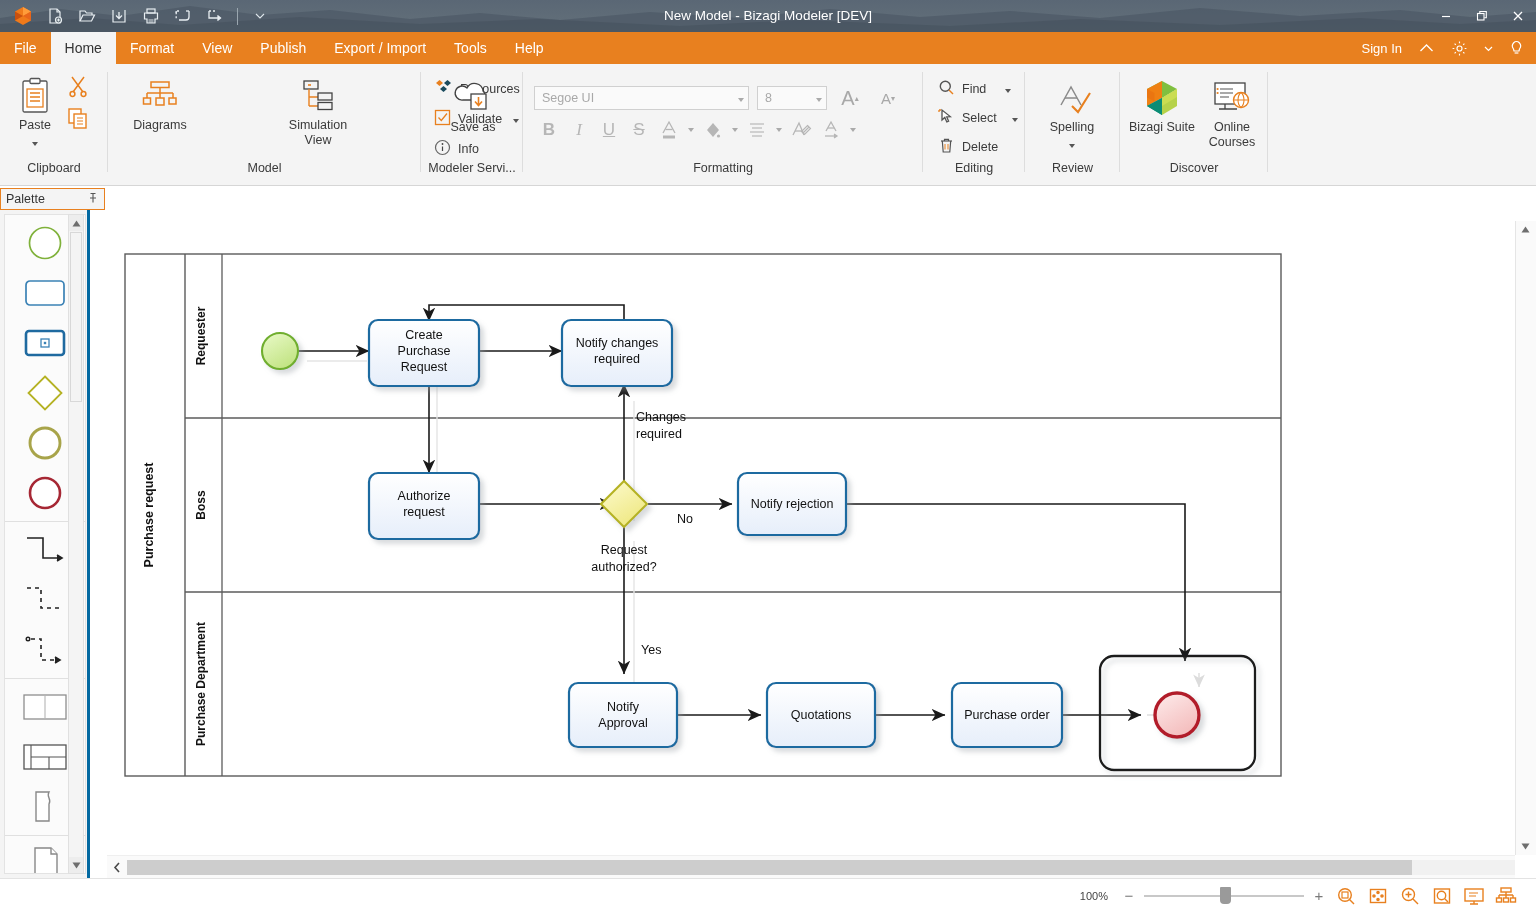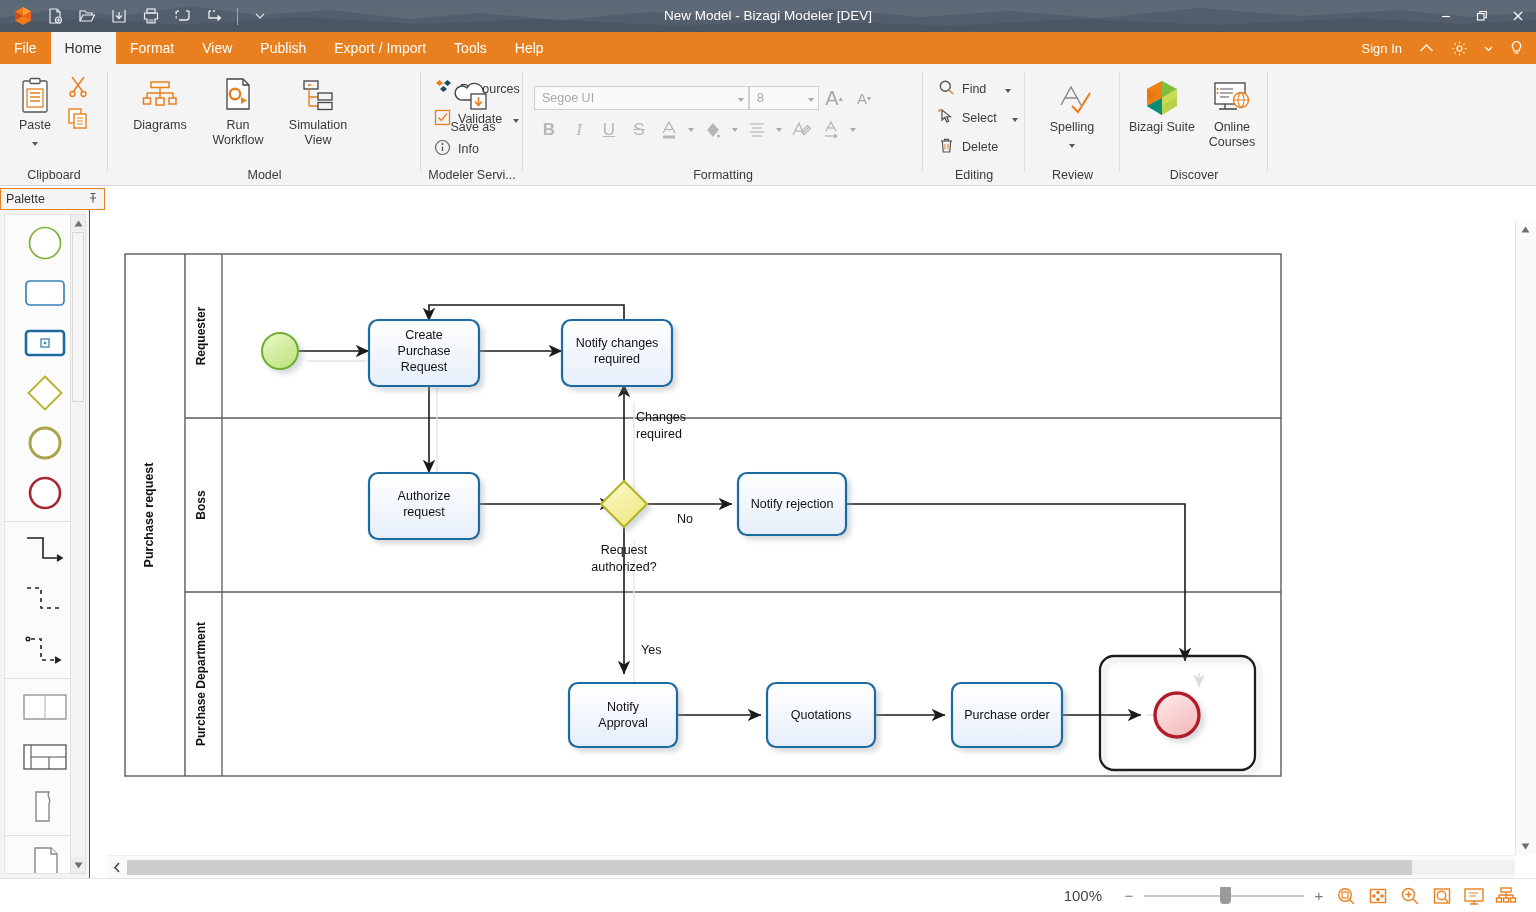--- a/index.html
+++ b/index.html
@@ -44,21 +44,21 @@
   .menu-right{position:absolute;right:6px;top:0;height:32px;display:flex;align-items:center;gap:4px;}
   .menu-right .mr-item{display:flex;align-items:center;justify-content:center;color:#fff;font-size:13px;padding:0 6px;height:32px;}
 
   
   .ribbon{
     position:absolute;left:0;top:64px;width:1536px;height:121px;
     background:#f4f4f4;border-bottom:1px solid #d6d6d6;
   }
   .rgroup{position:absolute;top:0;height:121px;box-sizing:border-box;}
   .rgroup .glabel{
-    position:absolute;bottom:3px;left:0;width:100%;text-align:center;
+    position:absolute;bottom:10px;left:0;width:100%;text-align:center;
     font-size:12.5px;color:#3a3a3a;
   }
   .rgroup .gsep{position:absolute;right:0;top:8px;width:1px;height:100px;background:#dddddd;}
   .btn-big{
     display:flex;flex-direction:column;align-items:center;justify-content:flex-start;
     font-size:12.5px;color:#3a3a3a;text-align:center;line-height:15px;padding-top:6px;
   }
   .btn-big .bicon{height:44px;display:flex;align-items:center;justify-content:center;}
   .btn-small{display:flex;align-items:center;gap:7px;font-size:12.5px;color:#3a3a3a;height:26px;}
   .caret{width:0;height:0;border-left:3.5px solid transparent;border-right:3.5px solid transparent;border-top:4px solid #555;display:inline-block;}
@@ -75,21 +75,21 @@
     display:flex;align-items:center;padding:0 4px 0 7px;box-sizing:border-box;
     font-size:12.5px;color:#a9a9a9;justify-content:space-between;
   }
   .fmtrow2{display:flex;align-items:center;gap:0px;}
   .fbtn{width:30px;height:28px;display:flex;align-items:center;justify-content:center;color:#b6b6b6;font-size:17px;}
   .fbtn.mini{width:14px;}
 
   
   .palette{
     position:absolute;left:0;top:188px;width:90px;height:690px;
-    background:#f4f4f4;border-right:1px solid #0369a1;box-sizing:border-box;
+    background:#f4f4f4;border-right:3px solid #0369a1;box-sizing:border-box;
   }
   .palette-hdr{
     position:absolute;left:0;top:0;width:105px;height:22px;
     border:1px solid #e8801f;background:#f4f4f4;box-sizing:border-box;
     display:flex;align-items:center;justify-content:space-between;padding:0 5px;
     font-size:12.5px;color:#333;
   }
   .palette-body{
     position:absolute;left:4px;top:26px;width:82px;bottom:4px;
     background:#fbfbfb;border:1px solid #e3e3e3;box-sizing:border-box;
@@ -135,21 +135,21 @@
   .hs-arrow{width:20px;height:22px;display:flex;align-items:center;justify-content:center;color:#6b6b6b;font-size:11px;}
   .hs-track{flex:1;height:15px;background:#f1f1f1;position:relative;}
   .hs-thumb{position:absolute;left:0;top:0;height:15px;width:1285px;background:#cdcdcd;}
 
   
   .statusbar{
     position:absolute;left:0;top:878px;width:1536px;height:34px;
     background:#ffffff;border-top:1px solid #e3e3e3;display:flex;align-items:center;
     justify-content:flex-end;padding-right:14px;box-sizing:border-box;gap:0px;
   }
-  .zoom-label{font-size:15px;color:#444;margin-right:16px;}
+  .zoom-label{font-size:11px;color:#444;margin-right:10px;}
   .zoom-minus,.zoom-plus{width:22px;height:22px;display:flex;align-items:center;justify-content:center;color:#7a7a7a;font-size:15px;}
   .zoom-track{width:160px;height:2px;background:#c8c8c8;position:relative;margin:0 4px;}
   .zoom-thumb{position:absolute;left:76px;top:-8px;width:11px;height:17px;background:#9a9a9a;border-radius:1px 1px 4px 4px;}
   .sb-icon{width:32px;height:26px;display:flex;align-items:center;justify-content:center;}
   svg text{font-family:"Liberation Sans", sans-serif;}
 </style>
 </head>
 <body>
 
 <div class="app">
@@ -326,31 +326,20 @@
           <svg width="40" height="34" viewBox="0 0 40 34" fill="none" stroke="#e8801f" stroke-width="1.5">
             <rect x="11" y="3" width="18" height="5.5"></rect>
             <path d="M20,8.5 L20,14 M7,14 L33,14 M7,14 L7,19 M20,14 L20,19 M33,14 L33,19"></path>
             <rect x="3.5" y="19" width="7" height="6"></rect>
               <rect x="16" y="19" width="8" height="7"></rect>
               <rect x="29" y="19" width="7" height="6"></rect>
           </svg>
         </div>
         <div>Diagrams</div>
       </div>
-      <div class="btn-big" style="position:absolute;left:92px;top:4px;width:76px;">
-        <div class="bicon">
-          <svg width="34" height="38" viewBox="0 0 34 38" fill="none" stroke="#444" stroke-width="1.3">
-            <path d="M6,2 L22,2 L28,8 L28,32 L6,32 Z" fill="#fff"></path>
-              <path d="M22,2 L22,8 L28,8"></path>
-            <circle cx="14" cy="17" r="5.2" fill="none" stroke="#e8801f" stroke-width="2.4"></circle>
-            <path d="M20,20 L26,23.5 L20,27 Z" fill="#e8801f" stroke="none"></path>
-          </svg>
-        </div>
-        <div>Run Workflow</div>
-      </div>
       <div class="btn-big" style="position:absolute;left:170px;top:4px;width:80px;">
         <div class="bicon">
           <svg width="38" height="34" viewBox="0 0 38 34" fill="none" stroke="#444" stroke-width="1.3">
             <rect x="5" y="2" width="14" height="8"></rect>
             <path d="M9,6 L12,6" stroke="#e8801f" stroke-width="1.6"></path>
             <path d="M10,10 L10,18 M10,18 L19,18 M10,18 L10,27 M10,27 L19,27" stroke="#e8801f" stroke-width="1.4"></path>
             <rect x="19" y="14" width="14" height="7" stroke="#444"></rect>
             <rect x="19" y="23.5" width="14" height="7" stroke="#444"></rect>
           </svg>
         </div>
@@ -400,21 +389,21 @@
             <path d="M27.5,17 L27.5,25 M24,21.5 L27.5,25.5 L31,21.5" stroke="#e8801f" stroke-width="1.6"></path>
           </svg>
         </div>
         <div>Save as</div>
       </div>
       <div class="glabel">Modeler Servi...</div>
       <div class="gsep"></div>
     </div>
 
     <div class="rgroup" style="left:523px;width:400px;">
-      <div style="position:absolute;left:11px;top:22px;display:flex;align-items:center;">
+      <div style="position:absolute;left:11px;top:22px;display:flex;align-items:center;gap:8px;">
         <div class="fontbox">
           <span>Segoe UI</span>
           <span><span class="caret-lite"></span></span>
         </div>
         <div class="sizebox">
           <span>8</span>
           <span><span class="caret-lite"></span></span>
         </div>
         <div style="width:30px;display:flex;align-items:center;justify-content:center;color:#a8a8a8;font-size:20px;">
           <span>A</span>

